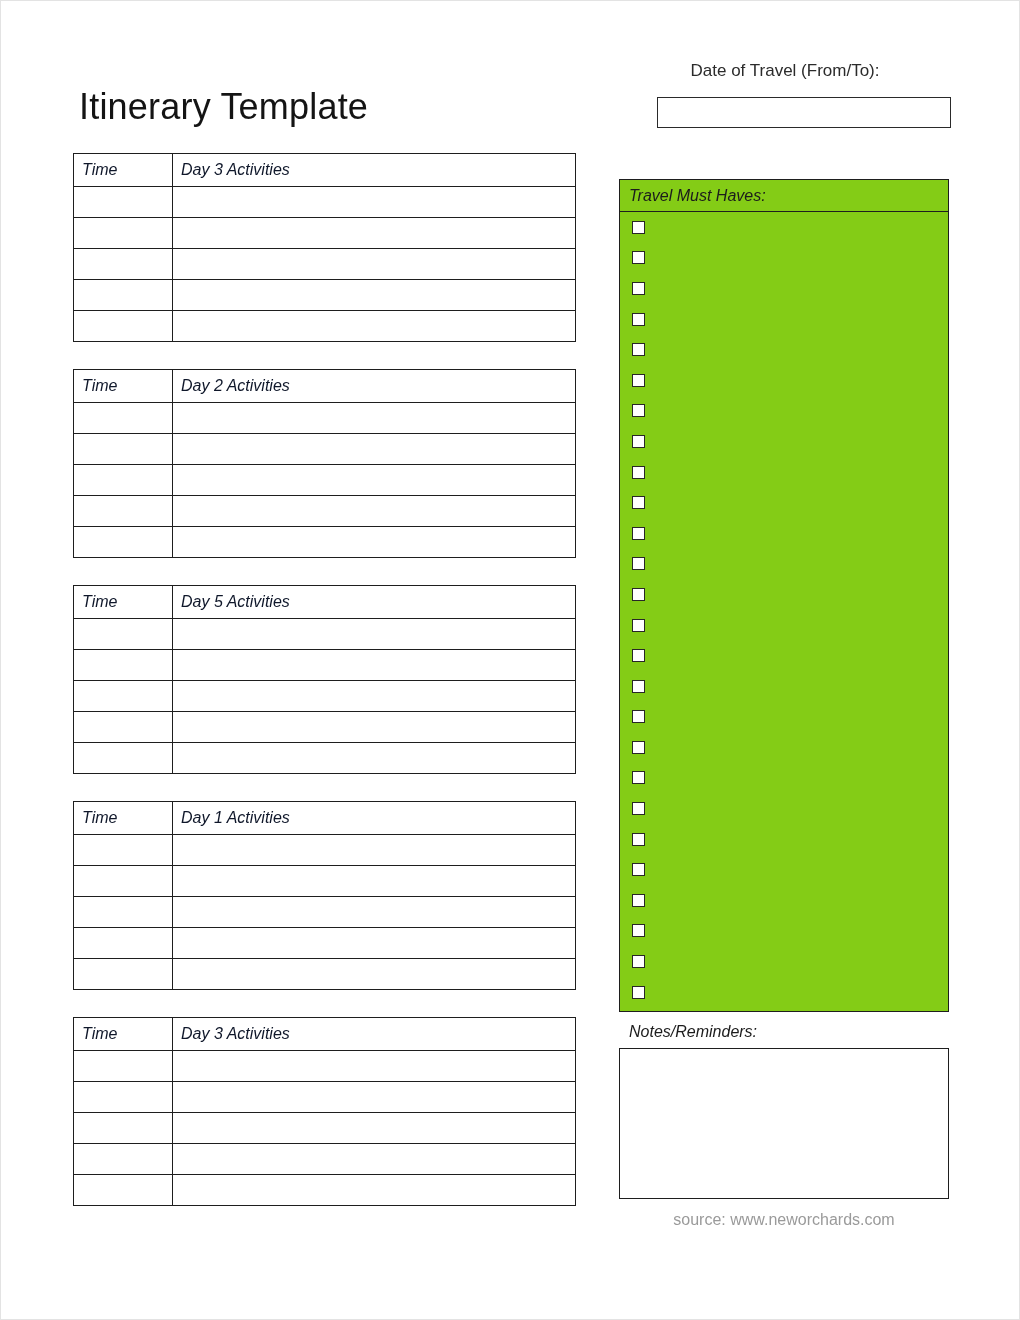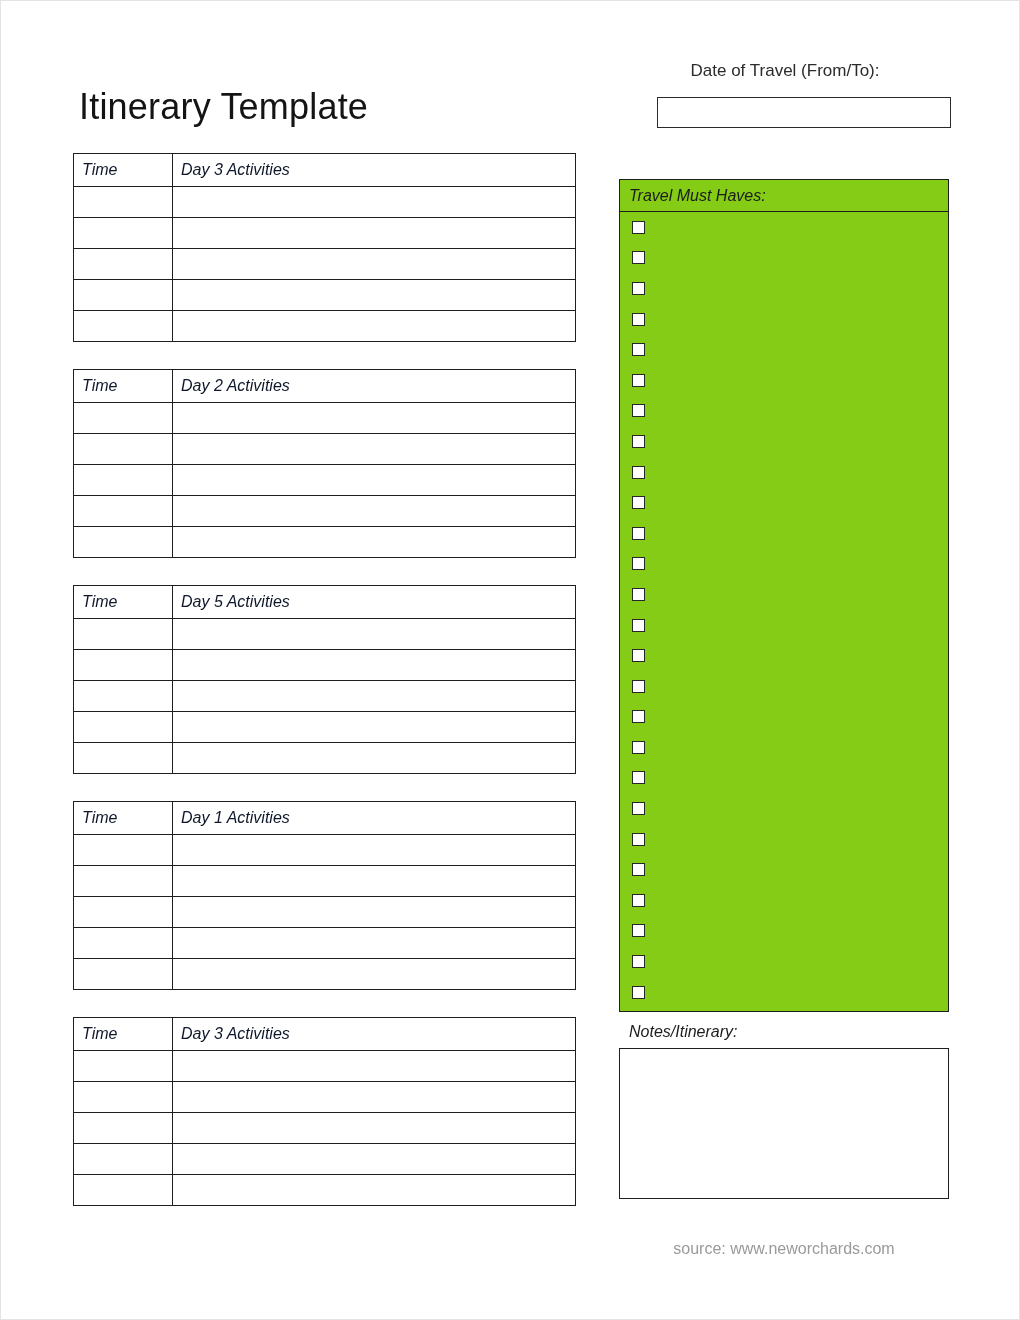--- a/index.html
+++ b/index.html
@@ -168,21 +168,20 @@
   
   .source-note {
     position: absolute;
     left: 618px;
     top: 1210px;
     width: 330px;
     text-align: center;
     font-size: 16px;
     color: #9a9a9a;
     white-space: nowrap;
-    margin-top: 29px;
   }
 </style>
 </head>
 <body>
 
 <div class="page">
 
   <h1 class="doc-title">Itinerary Template</h1>
 
   <div class="date-block">
@@ -446,18 +445,18 @@
           <span class="checkbox"></span>
           <span class="check-text"></span>
         </div>
         <div class="check-row">
           <span class="checkbox"></span>
           <span class="check-text"></span>
         </div>
       </div>
   </div>
 
-  <div class="notes-label">Notes/Itinerary:</div>
+  <div class="notes-label">Notes/Reminders:</div>
   <textarea class="notes-box" placeholder="" style=""></textarea>
 
   <div class="source-note">source: www.neworchards.com</div>
 
 </div>
 
 </body></html>

